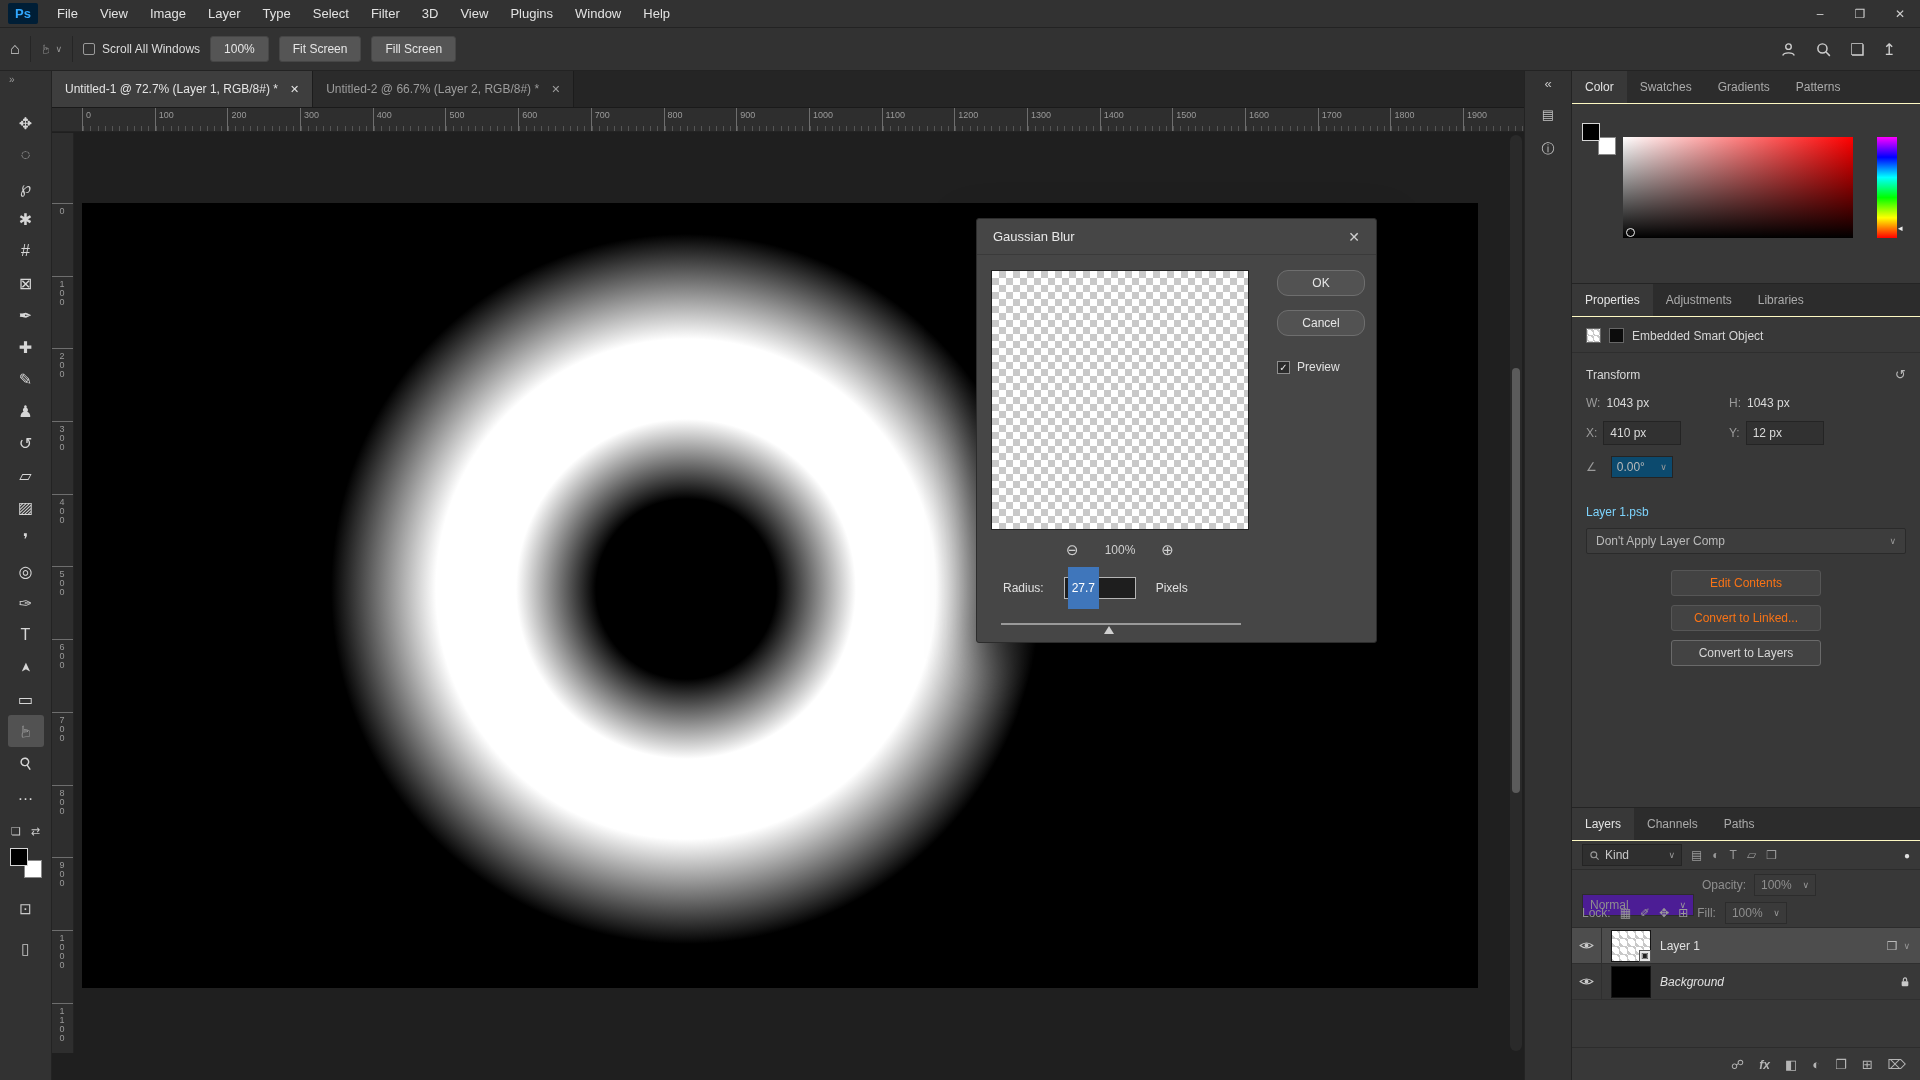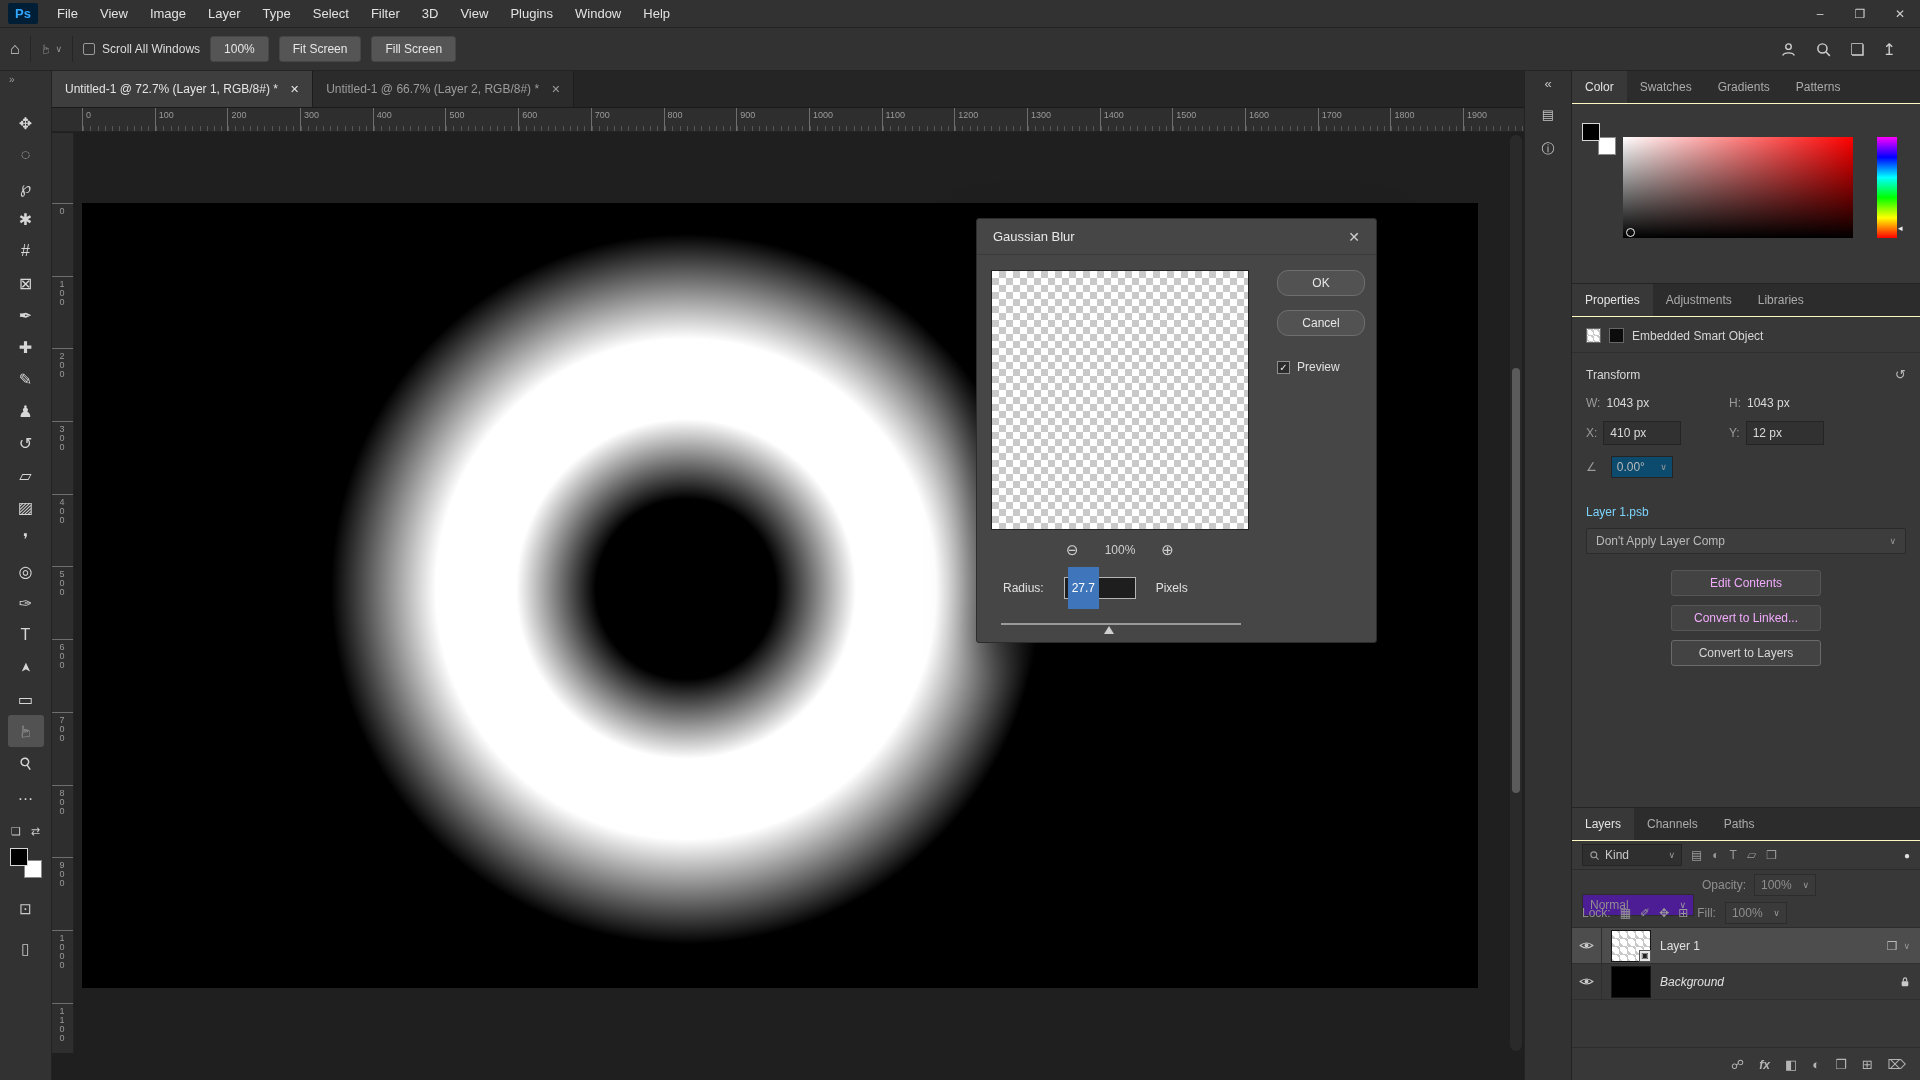--- a/index.html
+++ b/index.html
@@ -124,21 +124,21 @@
   .dimlbl { color:#9a9a9a; margin-right:6px; }
   .tval { color:#dadada; }
   .pfield { width:78px; height:24px; background:#313131; border:1px solid #242424; display:flex; align-items:center; padding:0 6px; color:#dadada; }
   .afield { width:62px; height:22px; background:#0c4a6e; border:1px solid #242424; display:flex; align-items:center; padding:0 5px; color:#b9b9b9; margin-left:8px; }
   .afield .chev { margin-left:auto; }
   .file-label { padding:10px 14px 2px; color:#7dd3fc; font-size:12px; }
   .comp-select { margin:7px 14px; height:26px; background:#3d3d3d; border:1px solid #2a2a2a; border-radius:2px; display:flex; align-items:center; padding:0 9px; color:#b9b9b9; font-size:12px; }
   .comp-select .chev { margin-left:auto; }
   .props-btns { display:flex; flex-direction:column; align-items:center; gap:9px; margin-top:16px; }
   .pbtn { width:150px; height:26px; background:#434343; border:1px solid #6a6a6a; border-radius:3px; color:#d6d6d6; font-size:12px; }
-  .pbtn.dim { color:#f0abfc; border-color:#565656; }
+  .pbtn.dim { color:#f97316; border-color:#565656; }
 
   .layers-panel { position:absolute; top:736px; left:0; right:0; bottom:0; border-top:1px solid #242424; display:flex; flex-direction:column; }
   .lfilter { display:flex; align-items:center; gap:9px; padding:4px 10px; border-bottom:1px solid #2c2c2c; height:29px;}
   .kind-select { display:flex; align-items:center; gap:5px; background:#2f2f2f; border:1px solid #242424; height:22px; padding:0 6px; width:100px; color:#c9c9c9; font-size:12px; }
   .kind-select .chev { margin-left:auto; }
   .lficon { color:#9a9a9a; font-size:12px; }
   .ltoggle { margin-left:auto; color:#e0e0e0; font-size:10px; }
   .lblend { display:flex; align-items:center; gap:8px; padding:4px 10px; height:30px;}
   .blend-select { width:112px; height:22px; background:#4c1d95; border:1px solid #2c2c2c; color:#8f8f8f; display:flex; align-items:center; padding:0 7px; font-size:12px;margin-top:40px; }
   .blend-select .chev { margin-left:auto; }
@@ -343,21 +343,21 @@
     <span class="tb-extra" data-name="screen-mode-button">▯</span>
   </div>
 
   <div class="docarea" data-name="document-area">
     <div class="tabsrow" data-name="document-tabs">
       <div class="doc-tab active" data-name="document-tab-1">
         <span class="tab-title" data-name="tab-title">Untitled-1 @ 72.7% (Layer 1, RGB/8#) *</span>
         <span class="tab-close" data-name="close-tab-icon">✕</span>
       </div>
       <div class="doc-tab" data-name="document-tab-2">
-        <span class="tab-title" data-name="tab-title">Untitled-1 @ 66.7% (Layer 2, RGB/8#) *</span>
+        <span class="tab-title" data-name="tab-title">Untitled-2 @ 66.7% (Layer 2, RGB/8#) *</span>
         <span class="tab-close" data-name="close-tab-icon">✕</span>
       </div>
     </div>
 
     <div class="hruler" data-name="horizontal-ruler">
       <div class="hcells">
 
       <div class="hcell" data-name="ruler-mark"><span>0</span></div>
           <div class="hcell" data-name="ruler-mark"><span>100</span></div>
           <div class="hcell" data-name="ruler-mark"><span>200</span></div>

